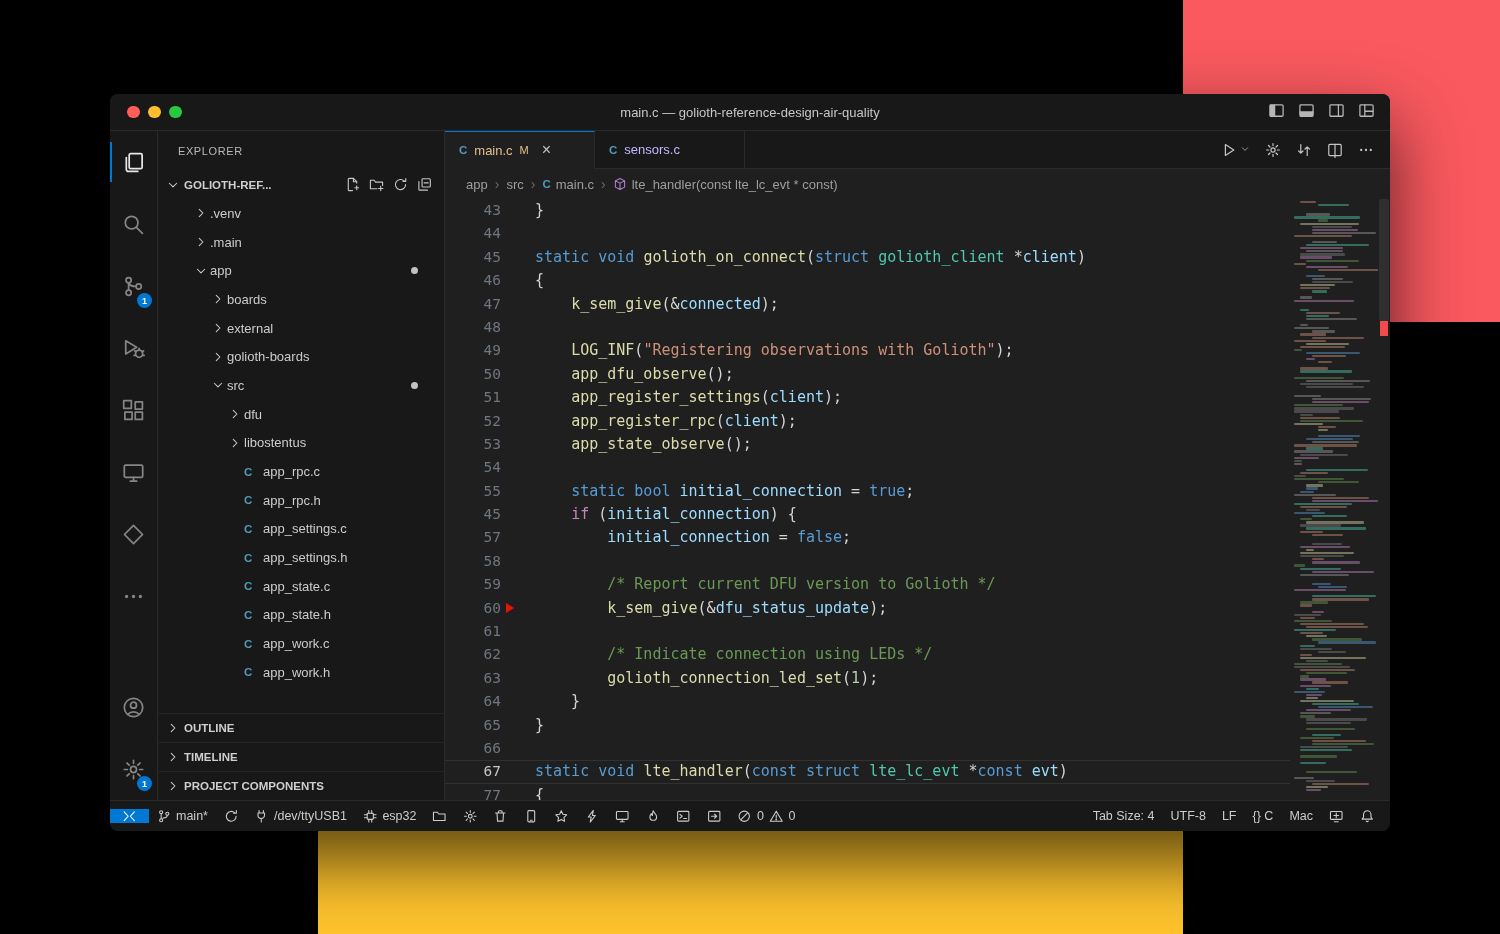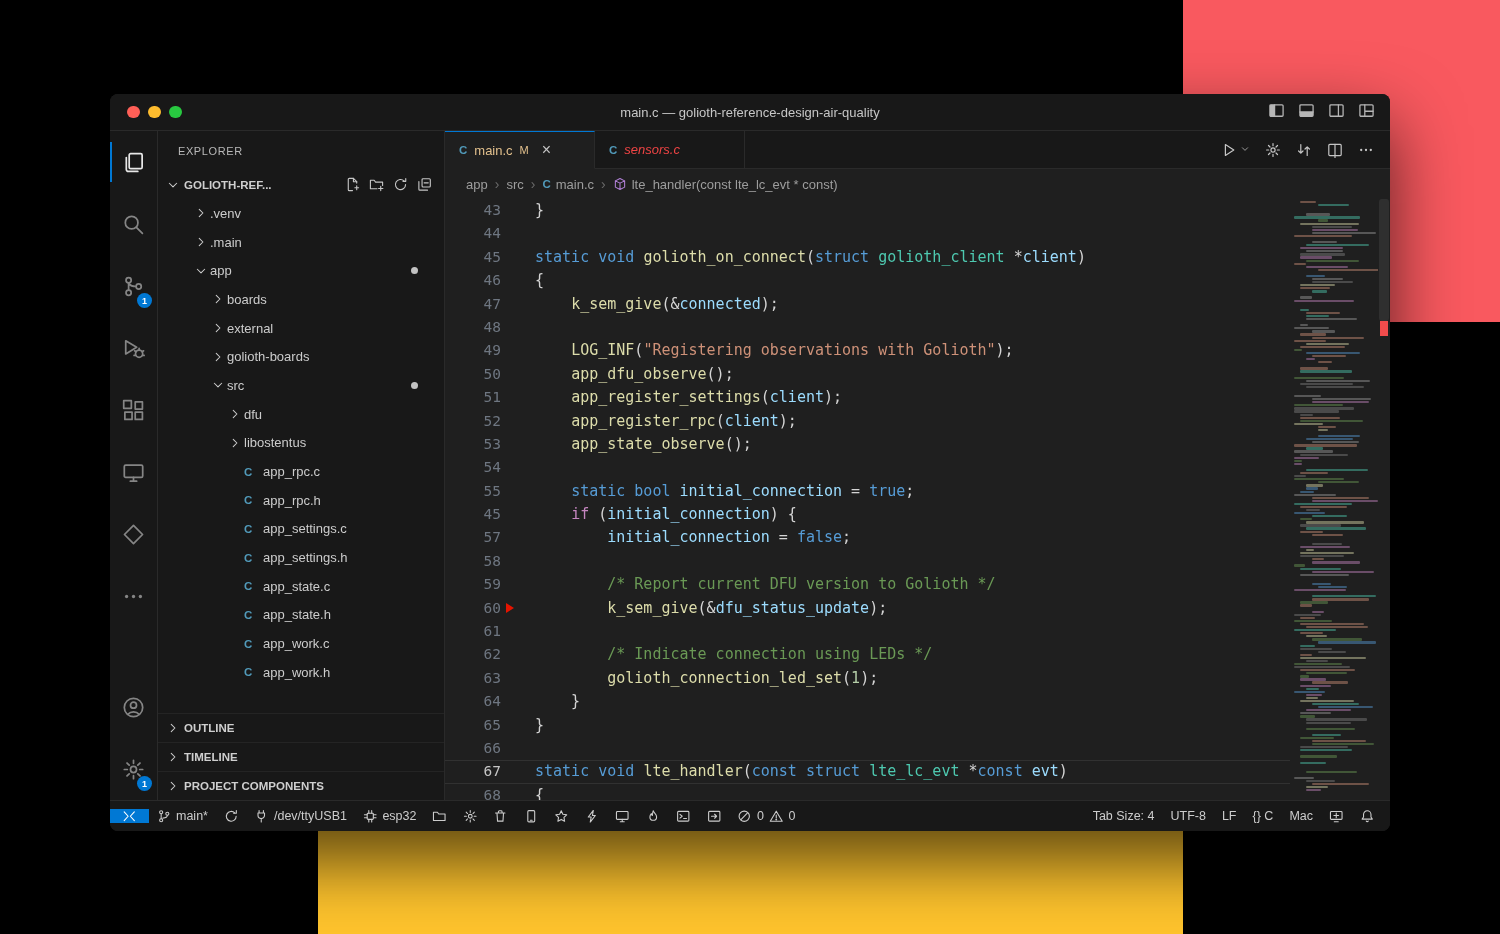--- a/index.html
+++ b/index.html
@@ -48,21 +48,21 @@
   .tdot{position:absolute;right:26px;top:50%;margin-top:-3.5px;width:7px;height:7px;border-radius:50%;background:#c2c2c2}
   .bsec{height:29px;display:flex;align-items:center;font-weight:bold;font-size:11.5px;color:#cfcfcf;padding-left:6px;gap:2px;border-top:1px solid #242424;flex:0 0 auto}
 
   
   .editor-col{flex:1;display:flex;flex-direction:column;min-width:0;background:#1f1f1f}
   .tabbar{height:38px;background:#181818;display:flex;align-items:stretch;flex:0 0 auto}
   .tab{display:flex;align-items:center;gap:7px;padding:0 14px;border-right:1px solid #2a2a2a;border-bottom:1px solid #2a2a2a;background:#181818;cursor:pointer;min-width:150px}
   .tab.active{background:#1f1f1f;border-bottom-color:transparent;border-top:1px solid #0078d4}
   .tab .tab-label{font-size:13px;color:#9d9d9d}
   .tab.gitmod .tab-label{color:#e2c08d}
-  .tab.preview .tab-label{font-style:italic;color:#ef4444}
+  .tab.preview .tab-label{color:#c4b5fd}
   .tab-badge{font-size:11px;color:#e2c08d}
   .tab-close{margin-left:6px;color:#c5c5c5;font-size:16px;line-height:1}
   .tab-fill{flex:1;border-bottom:1px solid #2a2a2a;display:flex;align-items:center;justify-content:flex-end;gap:15px;padding-right:16px;color:#c5c5c5}
   .tab-fill .ed-act{display:flex;align-items:center;gap:2px;cursor:pointer}
   .tab-fill .icon svg{width:16px;height:16px}
   .tab-fill .chev svg{width:10px;height:10px}
 
   .bc{display:flex;align-items:center;height:30px;padding-left:21px;gap:7px;color:#9d9d9d;font-size:13px;flex:0 0 auto}
   .bc .sep{color:#6a6a6a;font-size:14px}
   .bc .icon svg{width:14px;height:14px}
@@ -554,21 +554,21 @@
               <div class="cl" data-name="code-line-58"><span class="ln" data-name="line-number">58</span><span class="gl" data-name="glyph-margin"></span><span class="ctext" data-name="code-text"></span></div>
               <div class="cl" data-name="code-line-59"><span class="ln" data-name="line-number">59</span><span class="gl" data-name="glyph-margin"></span><span class="ctext" data-name="code-text"><span class="tk-pn">        </span><span class="tk-cm">/* Report current DFU version to Golioth */</span></span></div>
               <div class="cl" data-name="code-line-60"><span class="ln" data-name="line-number">60</span><span class="gl" data-name="breakpoint-marker"><span class="mk" data-name="marker-triangle-icon"></span></span><span class="ctext" data-name="code-text"><span class="tk-pn">        </span><span class="tk-fn">k_sem_give</span><span class="tk-pn">(&amp;</span><span class="tk-vr">dfu_status_update</span><span class="tk-pn">);</span></span></div>
               <div class="cl" data-name="code-line-61"><span class="ln" data-name="line-number">61</span><span class="gl" data-name="glyph-margin"></span><span class="ctext" data-name="code-text"></span></div>
               <div class="cl" data-name="code-line-62"><span class="ln" data-name="line-number">62</span><span class="gl" data-name="glyph-margin"></span><span class="ctext" data-name="code-text"><span class="tk-pn">        </span><span class="tk-cm">/* Indicate connection using LEDs */</span></span></div>
               <div class="cl" data-name="code-line-63"><span class="ln" data-name="line-number">63</span><span class="gl" data-name="glyph-margin"></span><span class="ctext" data-name="code-text"><span class="tk-pn">        </span><span class="tk-fn">golioth_connection_led_set</span><span class="tk-pn">(</span><span class="tk-nm">1</span><span class="tk-pn">);</span></span></div>
               <div class="cl" data-name="code-line-64"><span class="ln" data-name="line-number">64</span><span class="gl" data-name="glyph-margin"></span><span class="ctext" data-name="code-text"><span class="tk-pn">    }</span></span></div>
               <div class="cl" data-name="code-line-65"><span class="ln" data-name="line-number">65</span><span class="gl" data-name="glyph-margin"></span><span class="ctext" data-name="code-text"><span class="tk-pn">}</span></span></div>
               <div class="cl" data-name="code-line-66"><span class="ln" data-name="line-number">66</span><span class="gl" data-name="glyph-margin"></span><span class="ctext" data-name="code-text"></span></div>
               <div class="cl cur" data-name="code-line-67"><span class="ln" data-name="line-number">67</span><span class="gl" data-name="glyph-margin"></span><span class="ctext" data-name="code-text"><span class="tk-kw">static </span><span class="tk-kw">void </span><span class="tk-fn">lte_handler</span><span class="tk-pn">(</span><span class="tk-kw">const </span><span class="tk-kw">struct </span><span class="tk-ty">lte_lc_evt</span><span class="tk-pn"> *</span><span class="tk-kw">const</span><span class="tk-pn"> </span><span class="tk-vr">evt</span><span class="tk-pn">)</span></span></div>
-              <div class="cl" data-name="code-line-68"><span class="ln" data-name="line-number">68</span><span class="gl" data-name="glyph-margin"></span><span class="ctext" data-name="code-text"><span class="tk-pn">{</span></span></div>
+              <div class="cl" data-name="code-line-68"><span class="ln" data-name="line-number">77</span><span class="gl" data-name="glyph-margin"></span><span class="ctext" data-name="code-text"><span class="tk-pn">{</span></span></div>
             </div>
           <div class="minimap" data-name="minimap">
               <div class="mbar" style="top: 2px; left: 10px; width: 15.5005px; background: rgb(206, 145, 120);"></div>
               <div class="mbar" style="top: 5.08px; left: 28px; width: 31.1819px; background: rgb(78, 201, 176);"></div>
               <div class="mbar" style="top: 14.32px; left: 16px; width: 24.3957px; background: rgb(155, 155, 155);"></div>
               <div class="mbar" style="top: 17.4px; left: 4px; width: 65.7602px; background: rgb(78, 201, 176);"></div>
               <div class="mbar" style="top: 20.48px; left: 28px; width: 10.0532px; background: rgb(106, 153, 85);"></div>
               <div class="mbar" style="top: 23.56px; left: 10px; width: 59.0863px; background: rgb(220, 220, 170);"></div>
               <div class="mbar" style="top: 26.64px; left: 22px; width: 39.5479px; background: rgb(127, 127, 127);"></div>
               <div class="mbar" style="top: 29.72px; left: 22px; width: 45.889px; background: rgb(197, 134, 192);"></div>

